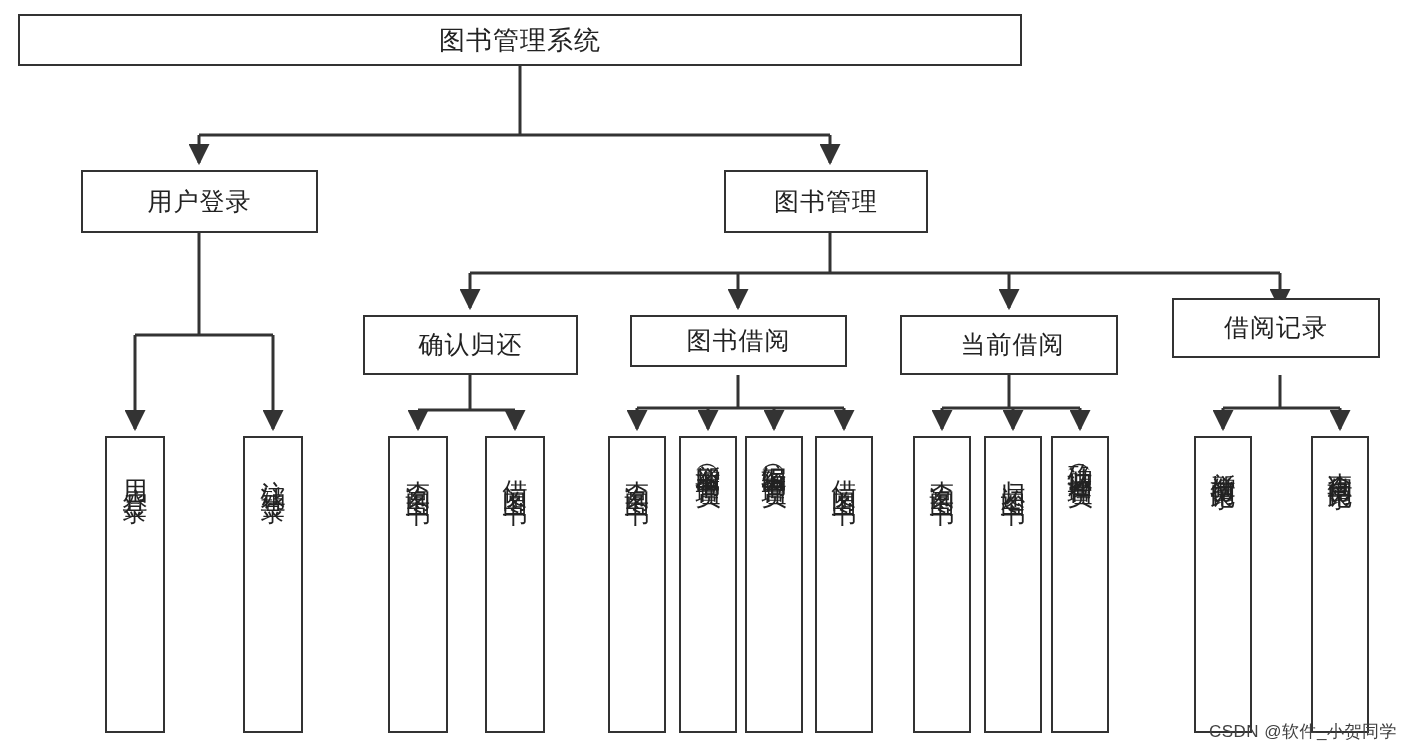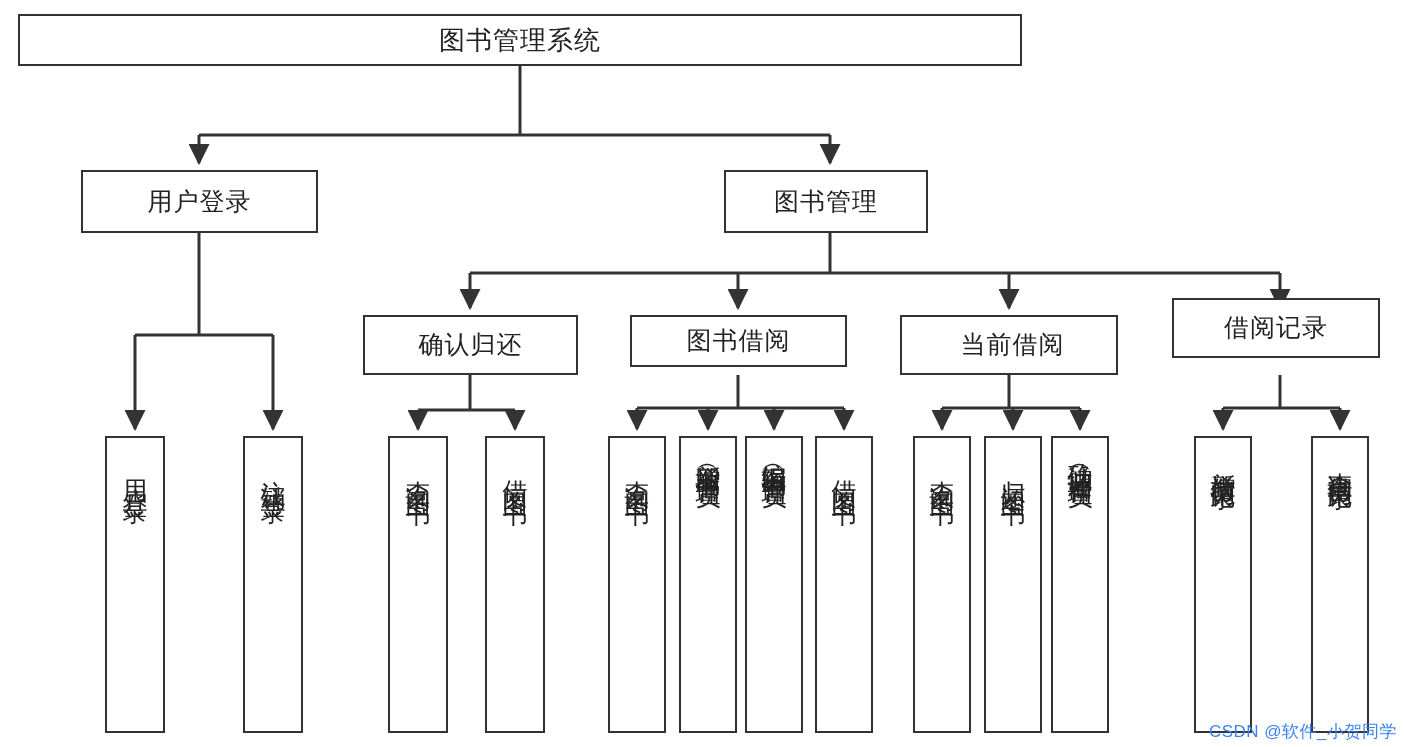--- a/index.html
+++ b/index.html
@@ -60,21 +60,21 @@
     display: block;
   }
   .node.vert.tight .vtext {
     letter-spacing: 3px;
   }
   #watermark {
     position: absolute;
     right: 8px;
     bottom: 4px;
     font-size: 17px;
-    color: #3b82f6;
+    color: #404040;
     letter-spacing: 0.5px;
     white-space: nowrap;
     font-family: "Liberation Sans", "DejaVu Sans", sans-serif;
   }
 </style>
 </head>
 <body>
 
 <div id="diagram">
 

